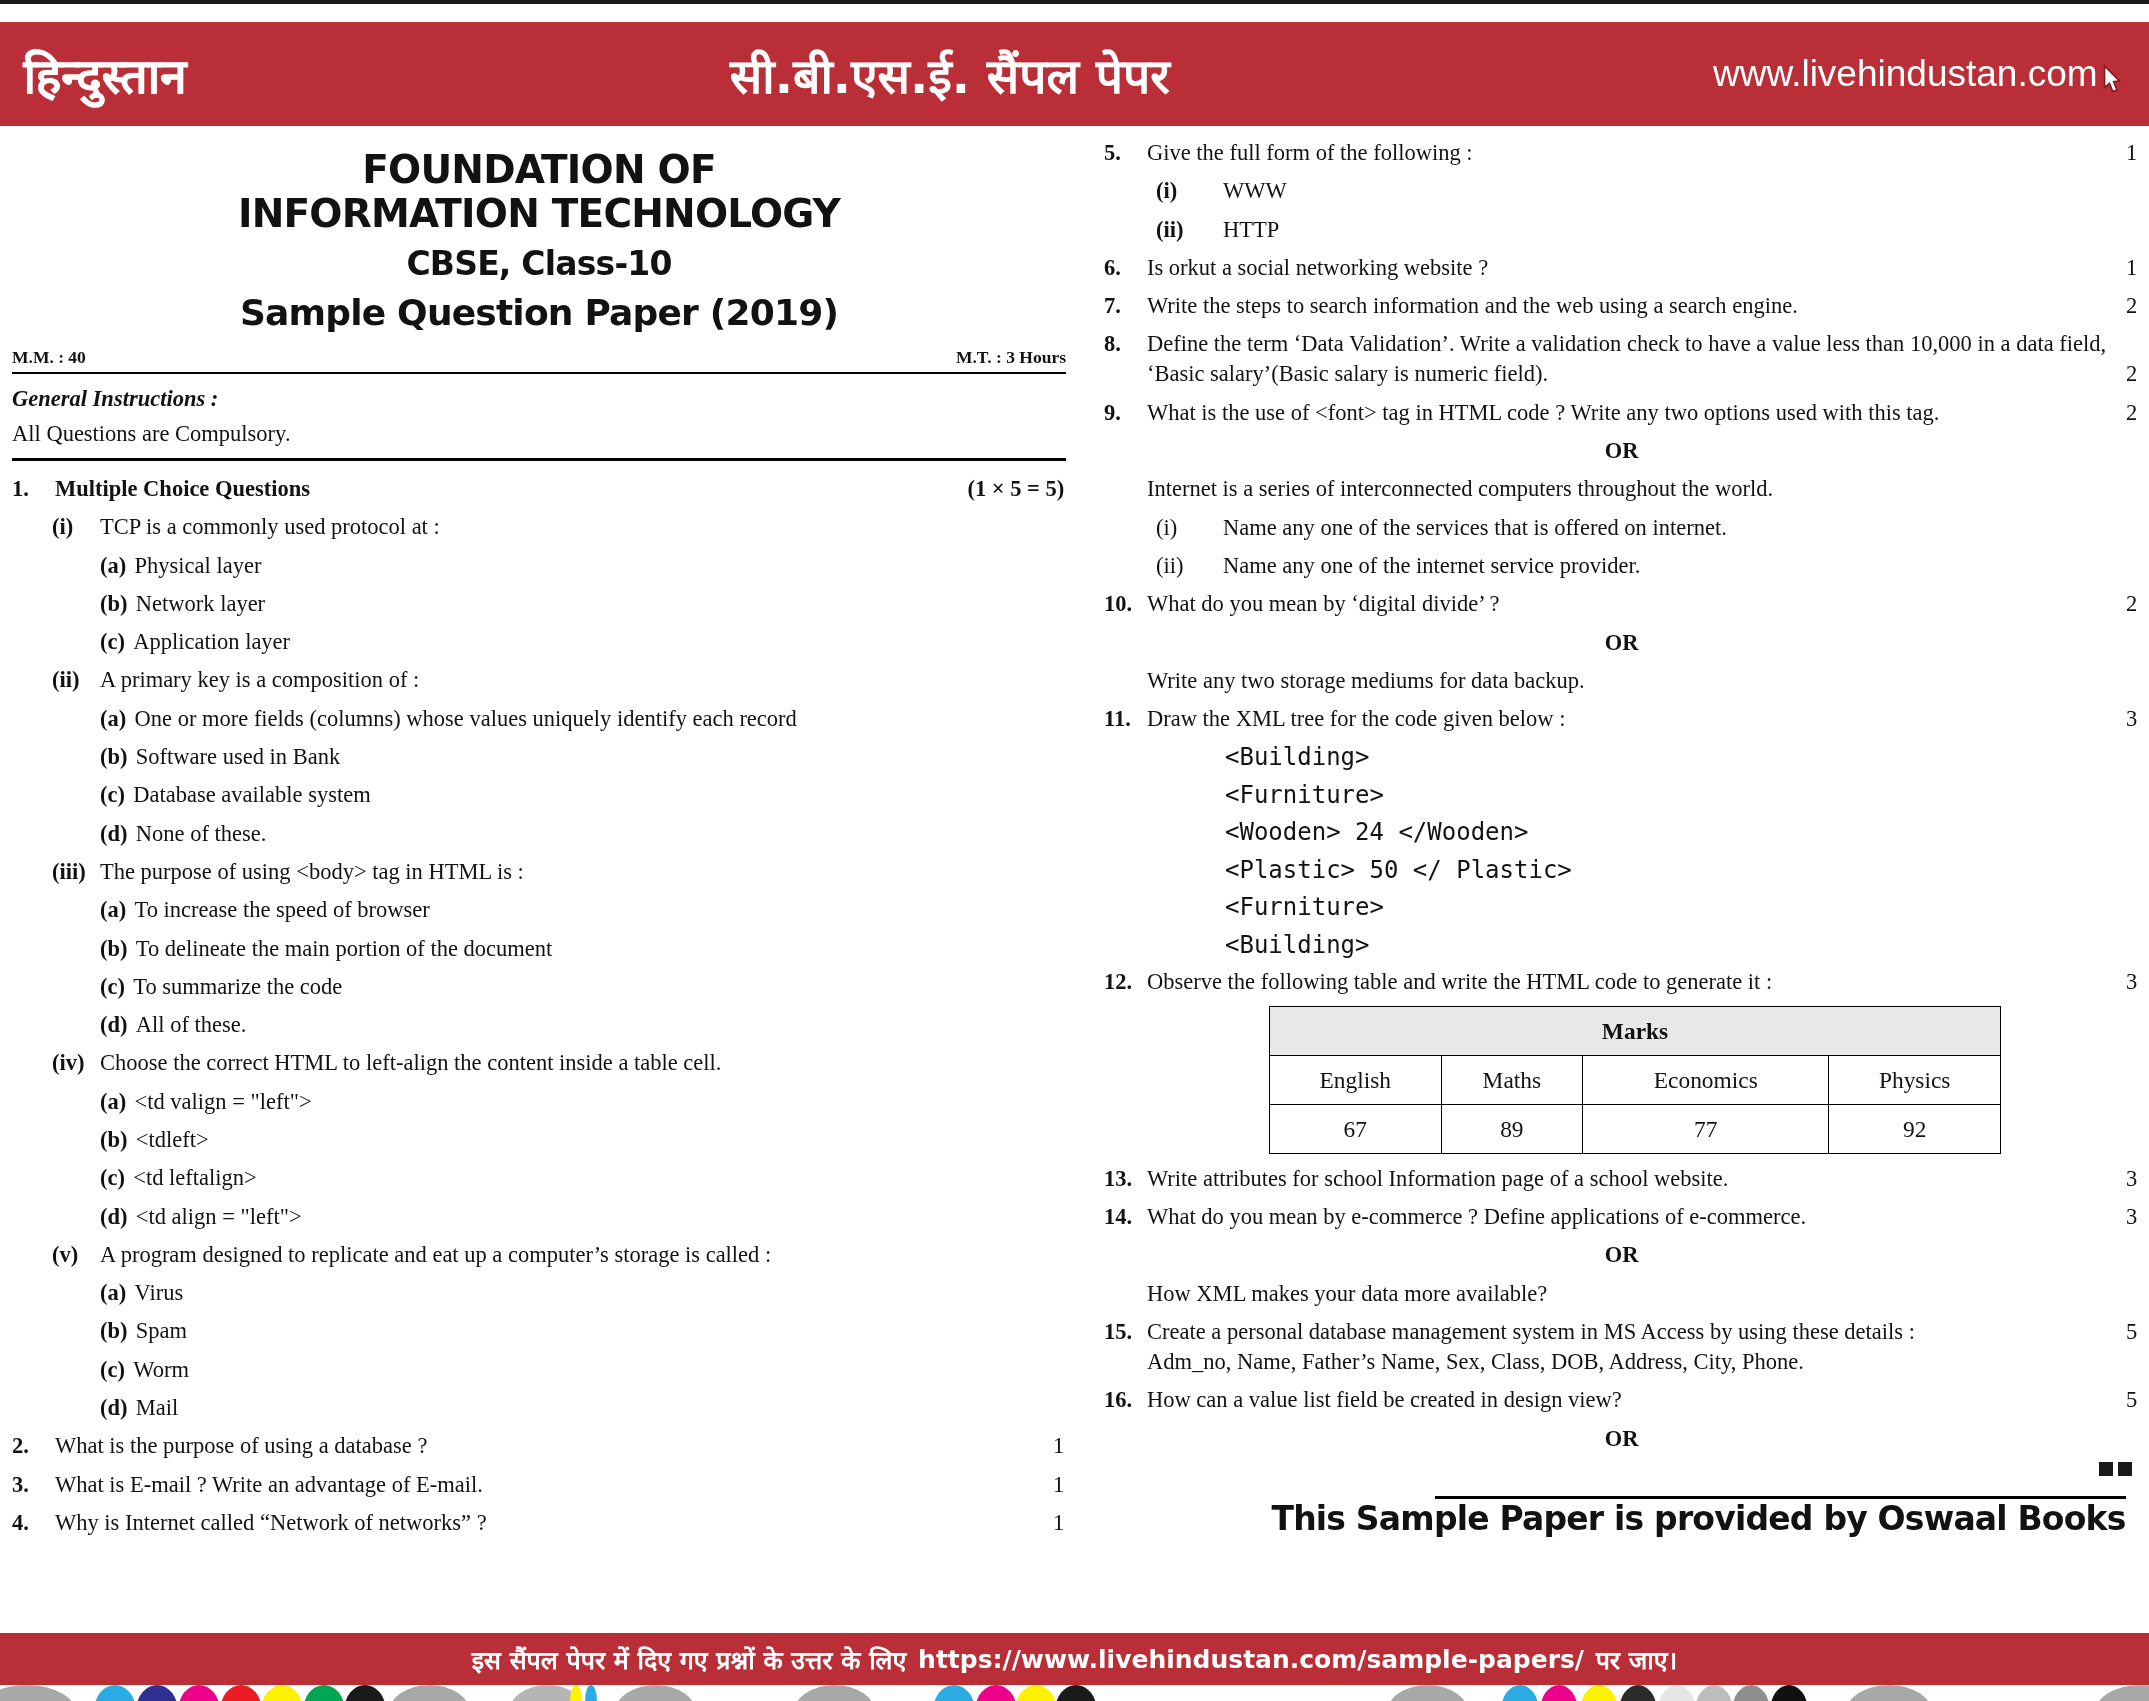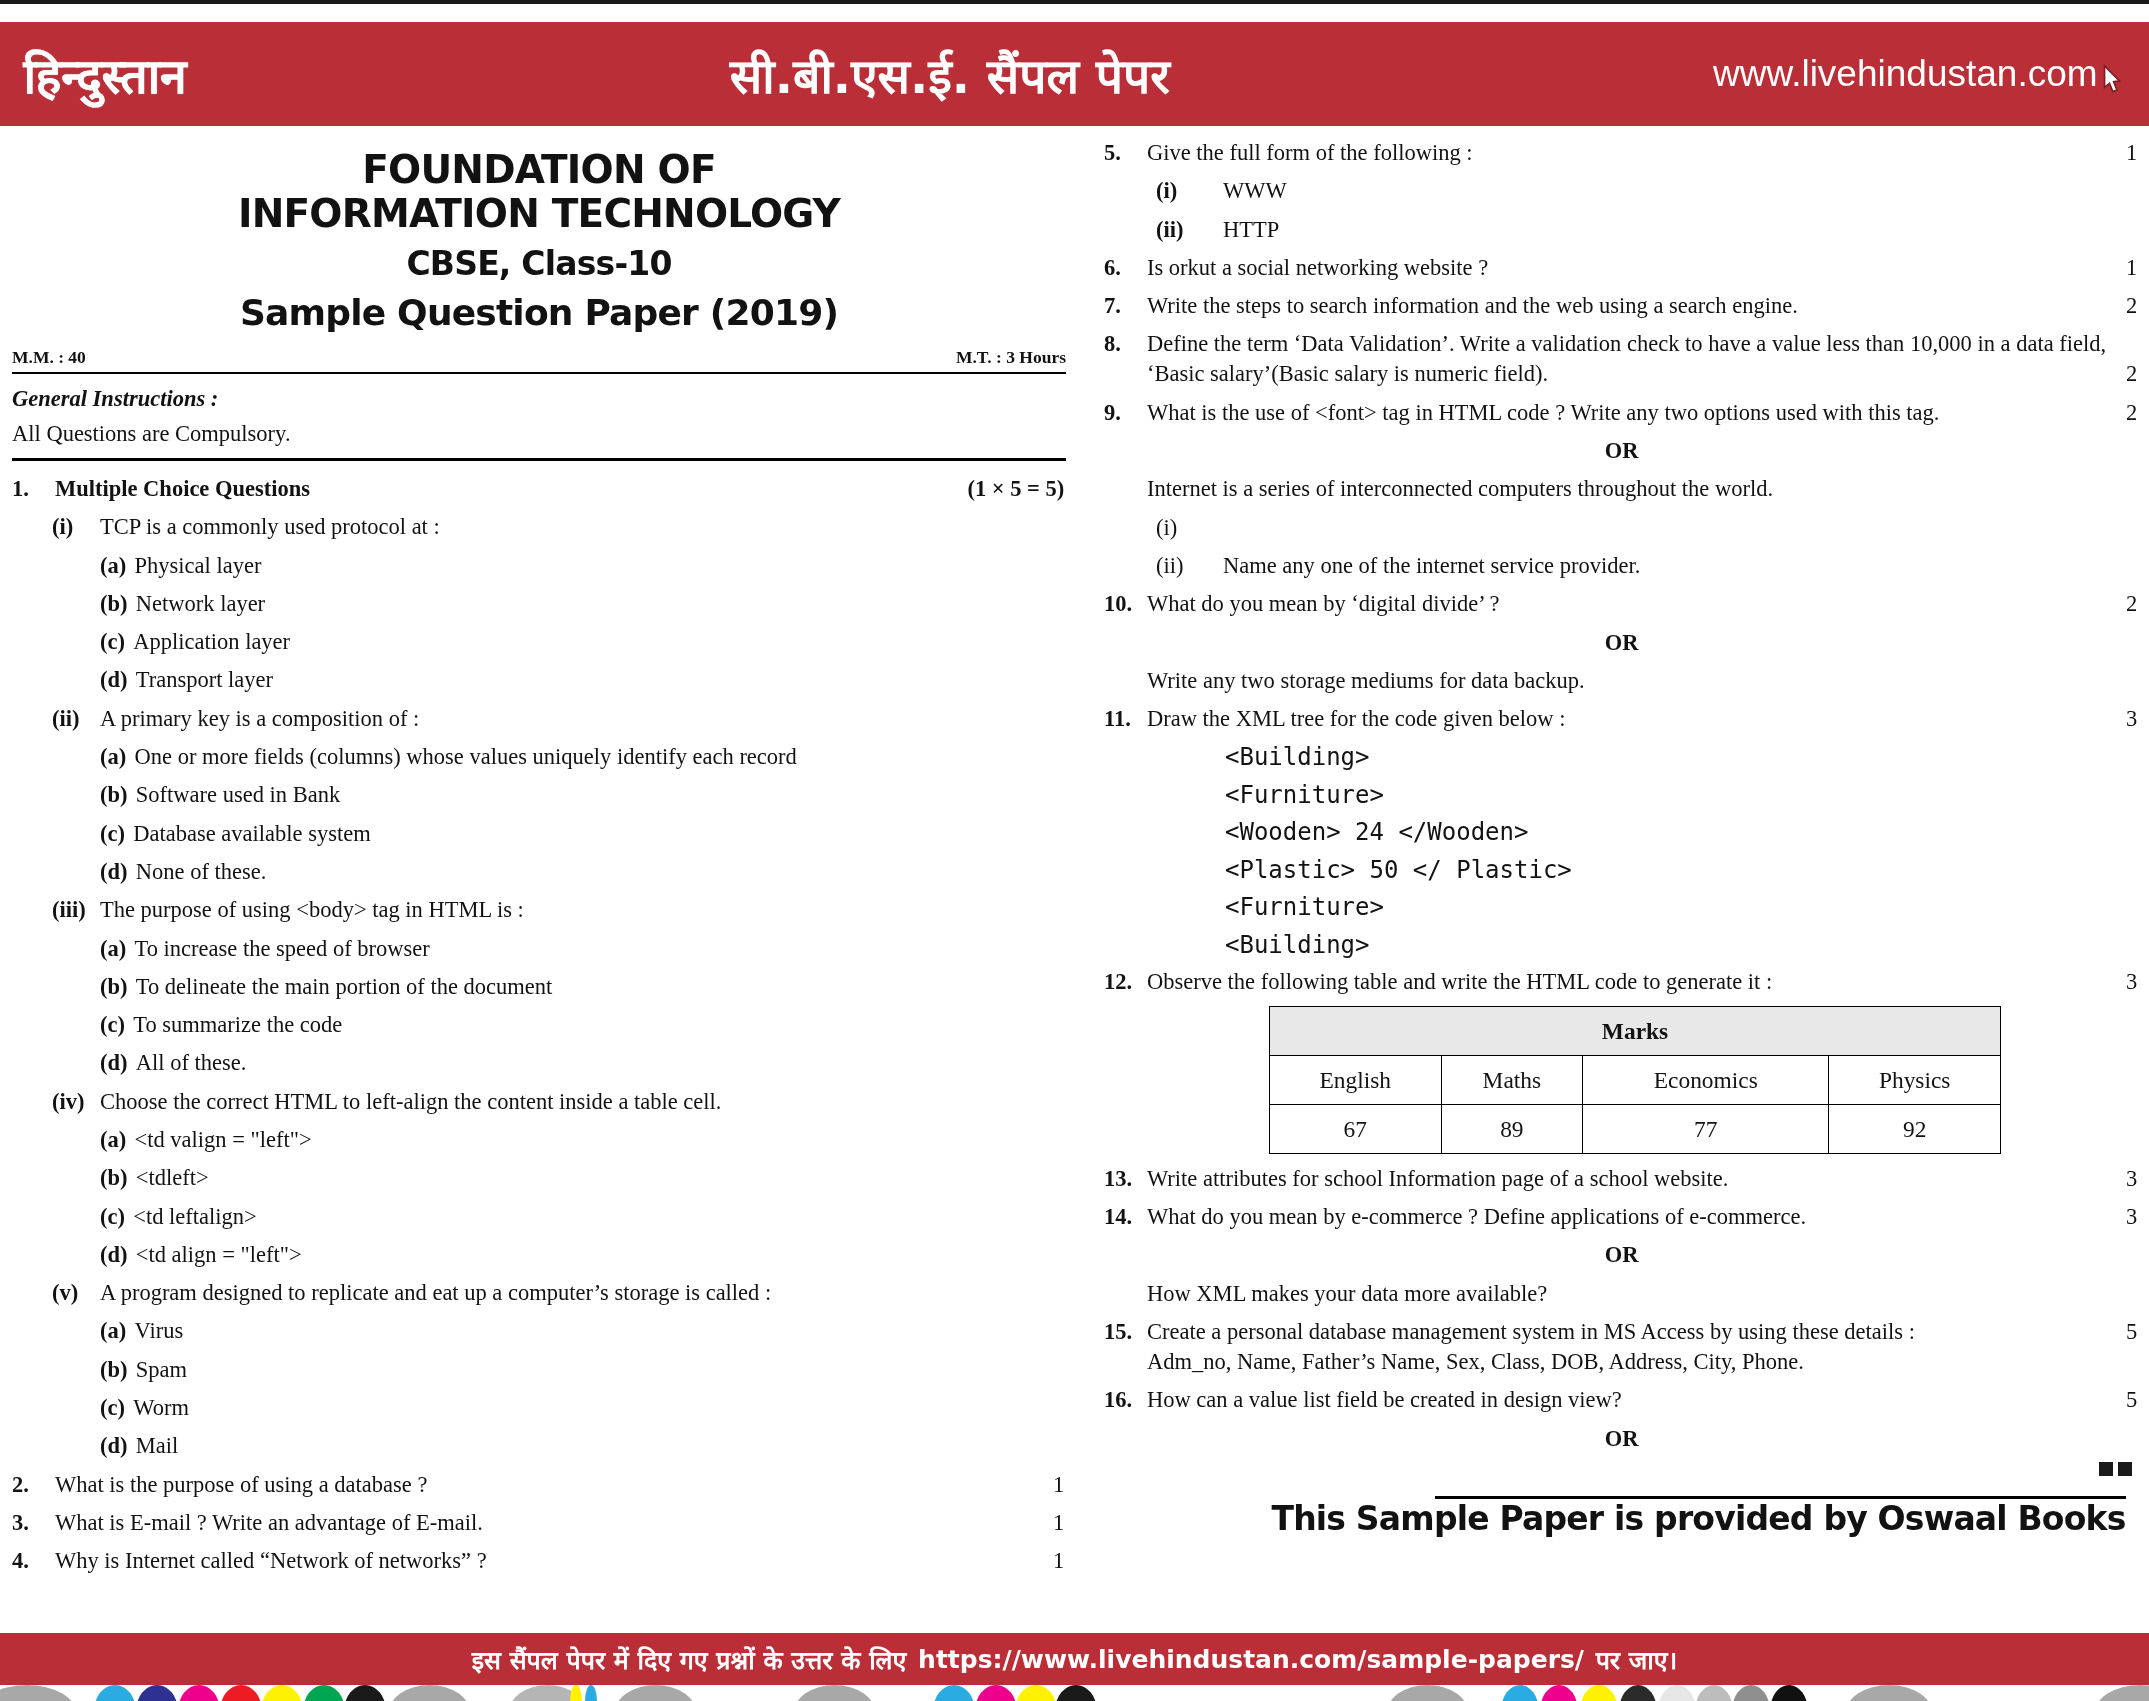--- a/index.html
+++ b/index.html
@@ -117,21 +117,20 @@
       <span class="qmarks bold">(1 × 5 = 5)</span>
     </div>
 
     <div class="sub">
       <span class="sl">(i)</span>
       <span>TCP is a commonly used protocol at :</span>
     </div>
     <div class="opt"><b>(a)</b><span>Physical layer</span></div>
     <div class="opt"><b>(b)</b><span>Network layer</span></div>
     <div class="opt"><b>(c)</b><span>Application layer</span></div>
-    <div class="opt"><b>(d)</b><span>Transport layer</span></div>
 
     <div class="sub">
       <span class="sl">(ii)</span>
       <span>A primary key is a composition of :</span>
     </div>
     <div class="opt"><b>(a)</b><span>One or more fields (columns) whose values uniquely identify each record</span></div>
     <div class="opt"><b>(b)</b><span>Software used in Bank</span></div>
     <div class="opt"><b>(c)</b><span>Database available system</span></div>
     <div class="opt"><b>(d)</b><span>None of these.</span></div>
 
@@ -212,20 +211,21 @@
     <div class="qrow">
       <span class="qnum">9.</span>
       <span class="qtext">What is the use of &lt;font&gt; tag in HTML code ? Write any two options used with this tag.</span>
       <span class="qmarks">2</span>
     </div>
 
     <div class="or">OR</div>
     <div class="indent">Internet is a series of interconnected computers throughout the world.</div>
     <div class="rsub plain">
       <span class="sl">(i)</span>
+      <span>Name any one of the services that is offered on internet.</span>
     </div>
     <div class="rsub plain">
       <span class="sl">(ii)</span>
       <span>Name any one of the internet service provider.</span>
     </div>
 
     <div class="qrow">
       <span class="qnum">10.</span>
       <span class="qtext">What do you mean by ‘digital divide’ ?</span>
       <span class="qmarks">2</span>

